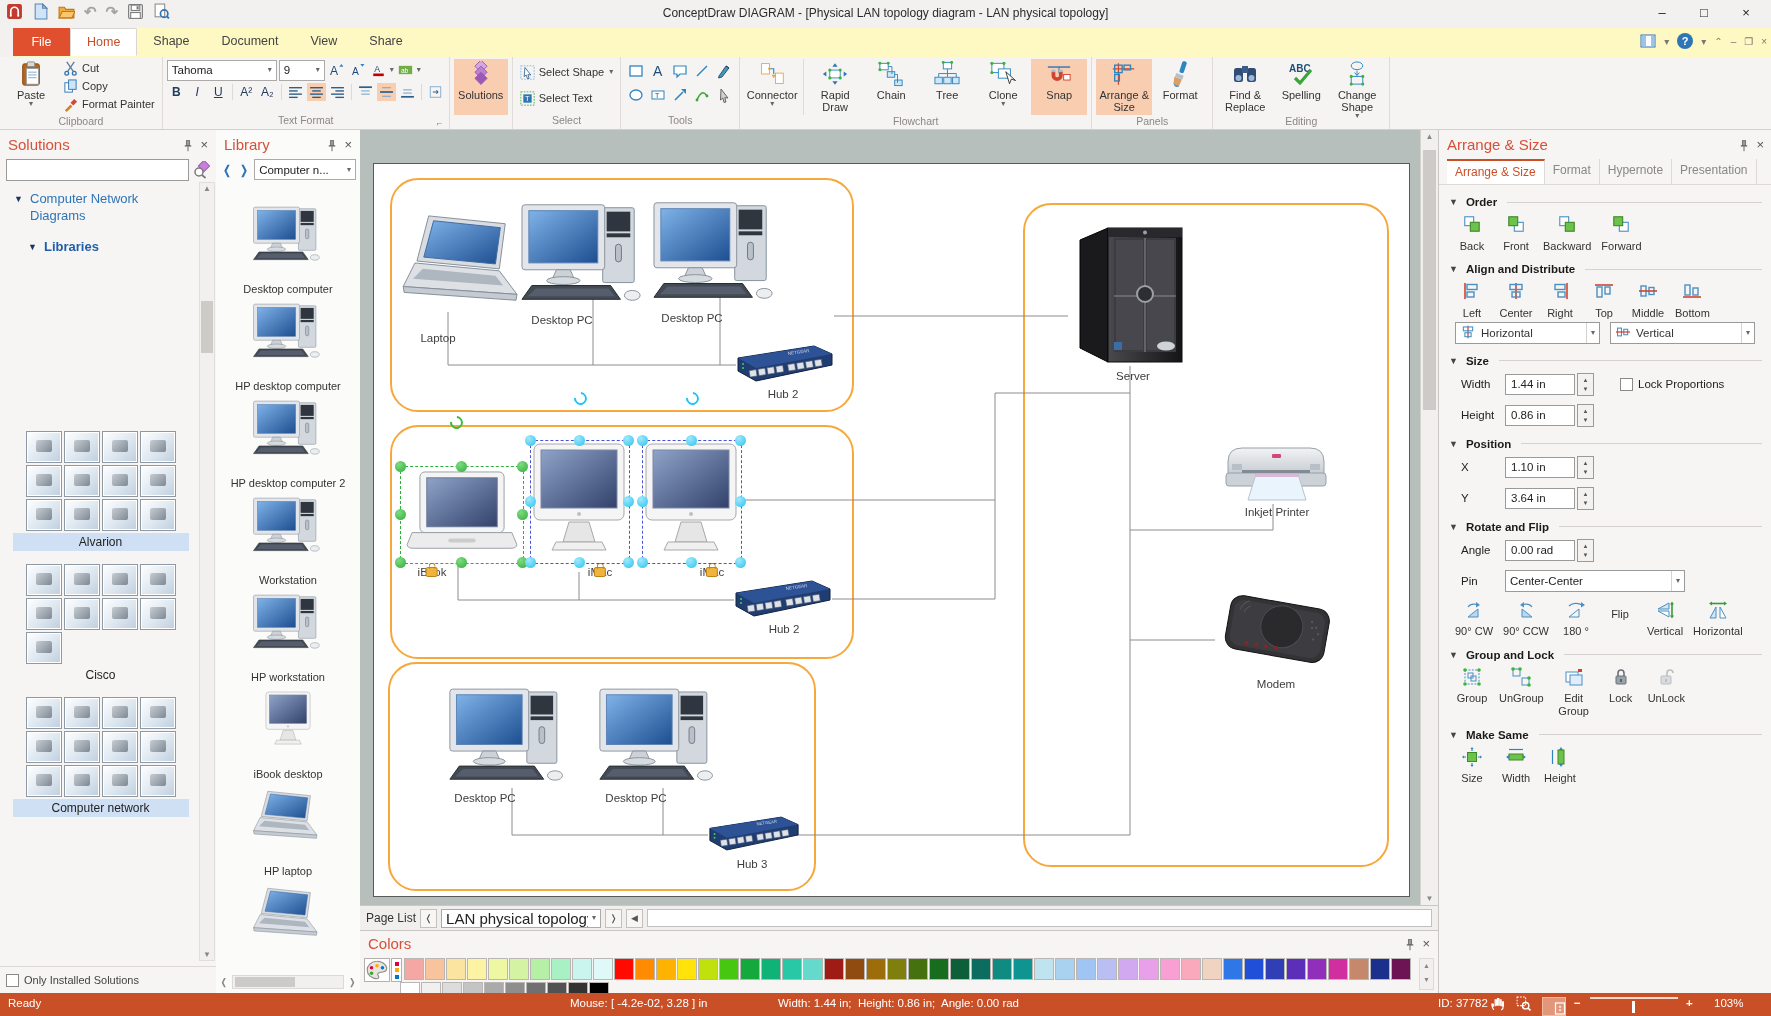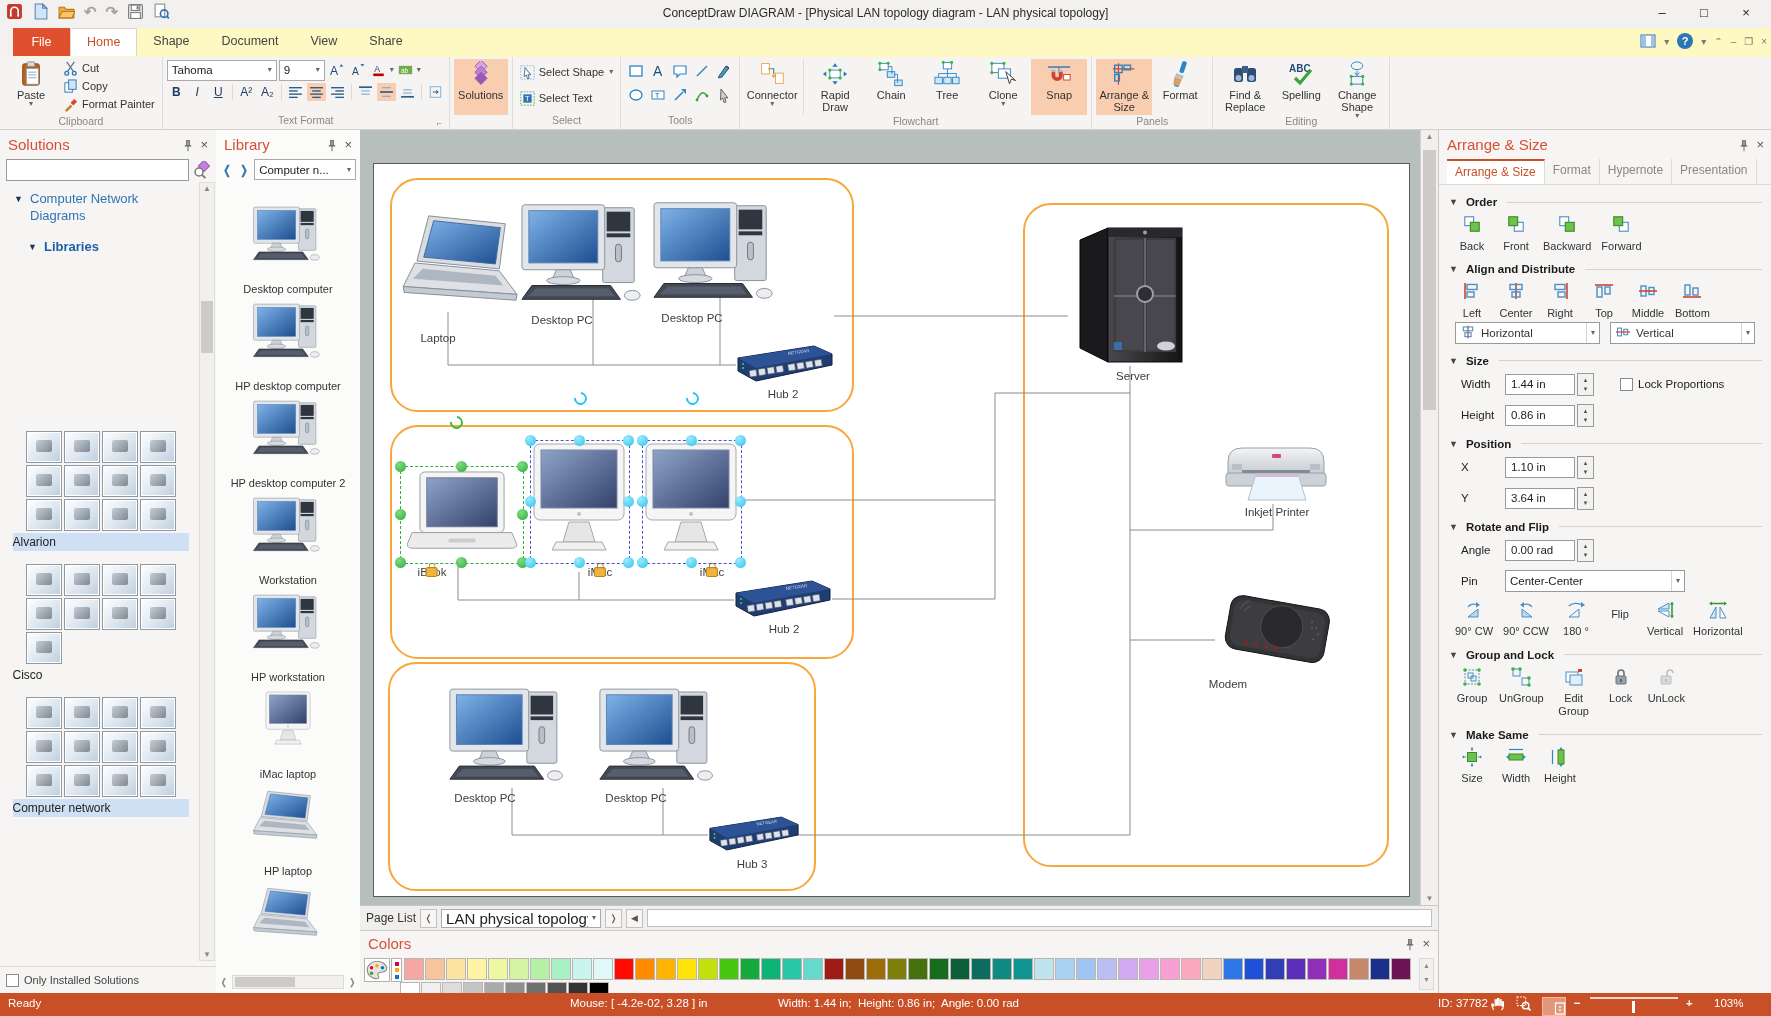--- a/index.html
+++ b/index.html
@@ -69,21 +69,21 @@
 .titem .tri9{position:absolute;left:0;top:3px;font-size:9px;color:#17365d}
 .titem.libs{color:#1f5fa8;font-weight:bold;padding-left:30px;margin-left:0}
 .titem.libs .tri9{left:14px}
 #sol-groups{position:absolute;left:0;top:300px;right:15px;bottom:30px;overflow:hidden}
 .sol-group{margin-bottom:12px}
 .thumb-grid{display:flex;flex-wrap:wrap;width:152px;margin:0 auto}
 .thumb{width:34px;height:30px;border:1px solid #8f99a3;margin:1px;
   background:linear-gradient(135deg,#ffffff,#dde7f0 55%,#bfcedd);box-shadow:inset 0 0 0 1px #fff}
 .thumb:after{content:"";display:block;width:16px;height:12px;margin:8px auto;
   background:linear-gradient(135deg,#c6cdd4,#7f8892);border-radius:2px}
-.sol-label{width:176px;margin:1px auto 4px auto;text-align:left;font-size:12px;color:#222;padding:2px 0}
+.sol-label{width:176px;margin:1px auto 4px auto;text-align:center;font-size:12px;color:#222;padding:2px 0}
 .sol-label.sel{background:#cfe0f5}
 #sol-scroll{position:absolute;right:1px;top:52px;width:14px;bottom:32px;background:#f1f0ee;border:1px solid #e0dedb}
 #sol-scroll .thumbv{position:absolute;left:1px;right:1px;top:118px;height:52px;background:#cdcbc8}
 .scar{position:absolute;left:0;right:0;text-align:center;font-size:8px;color:#8a8886}
 #sol-footer{position:absolute;left:0;right:0;bottom:0;height:26px;background:#f6f5f4;border-top:1px solid #dcd9d6;
   display:flex;align-items:center;padding-left:6px;gap:5px;font-size:11px;color:#444}
 .cb{width:11px;height:11px;border:1px solid #8a8a8a;background:#fff}
 
 #library-panel{position:absolute;left:216px;top:130px;width:144px;bottom:23px;background:#fbfbfa;border-right:1px solid #c9c6c3;overflow:hidden}
 .libnav{display:flex;align-items:center;gap:3px;padding:2px 4px}
@@ -876,21 +876,21 @@
         <div class="lib-item">
           <div class="lib-ic">
             <svg viewBox="0 0 94 118">
               <rect x="2" y="2" width="90" height="76" rx="6" fill="#f5f5f5" stroke="#a8a8a8"></rect>
               <rect x="9" y="8" width="76" height="58" fill="url(#gslate)" stroke="#7c88a8"></rect>
               <circle cx="47" cy="72" r="2" fill="#c0c0c0"></circle>
               <path d="M37 80 L57 80 L63 100 L31 100 Z" fill="#e6e6e6" stroke="#a8a8a8"></path>
               <path d="M24 100 L70 100 L74 108 L20 108 Z" fill="#f0f0f0" stroke="#a8a8a8"></path>
             </svg>
           </div>
-          <div class="lib-lbl">iMac laptop</div>
+          <div class="lib-lbl">iBook desktop</div>
         </div>
         <div class="lib-item">
           <div class="lib-ic">
             <svg viewBox="0 0 130 106">
               <path d="M28 6 L106 14 L100 60 L16 52 Z" fill="#d9dde2" stroke="#868e98"></path>
               <path d="M33 11 L101 18 L96 55 L23 48 Z" fill="url(#gblue)" stroke="#3f6ba0"></path>
               <path d="M14 54 L100 62 L118 86 L2 78 Z" fill="#dde1e6" stroke="#868e98"></path>
               <path d="M22 60 L96 67 L104 77 L12 70 Z" fill="#aeb6bf"></path>
               <path d="M2 78 L118 86 L117 92 L3 84 Z" fill="#c5cbd2" stroke="#868e98"></path>
             </svg>
@@ -1129,21 +1129,21 @@
             <g fill="#55555a">
               <circle cx="95" cy="28" r="1.2"></circle>
               <circle cx="100" cy="33" r="1.2"></circle>
               <circle cx="103" cy="39" r="1.2"></circle>
               <circle cx="96" cy="34" r="1.2"></circle>
               <circle cx="99" cy="45" r="1.2"></circle>
             </g>
             <path d="M22 28 q2 -7 8 -10 M26 30 q2 -5 6 -7" stroke="#55555a" fill="none"></path>
           </g>
         </svg></div>
-      <div class="dev-label" style="left: 868px; top: 548px;">Modem</div>
+      <div class="dev-label" style="left: 916px; top: 548px;">Modem</div>
       <div class="selbox green" style="left: 40px; top: 336px; width: 122px; height: 96px;"></div>
       <div class="hd green" style="left: 35px; top: 331px;"></div>
       <div class="hd green" style="left: 96px; top: 331px;"></div>
       <div class="hd green" style="left: 157px; top: 331px;"></div>
       <div class="hd green" style="left: 35px; top: 379px;"></div>
       <div class="hd green" style="left: 157px; top: 379px;"></div>
       <div class="hd green" style="left: 35px; top: 427px;"></div>
       <div class="hd green" style="left: 96px; top: 427px;"></div>
       <div class="hd green" style="left: 157px; top: 427px;"></div>
       <div class="selbox blue" style="left: 170px; top: 310px; width: 98px; height: 122px;"></div>

